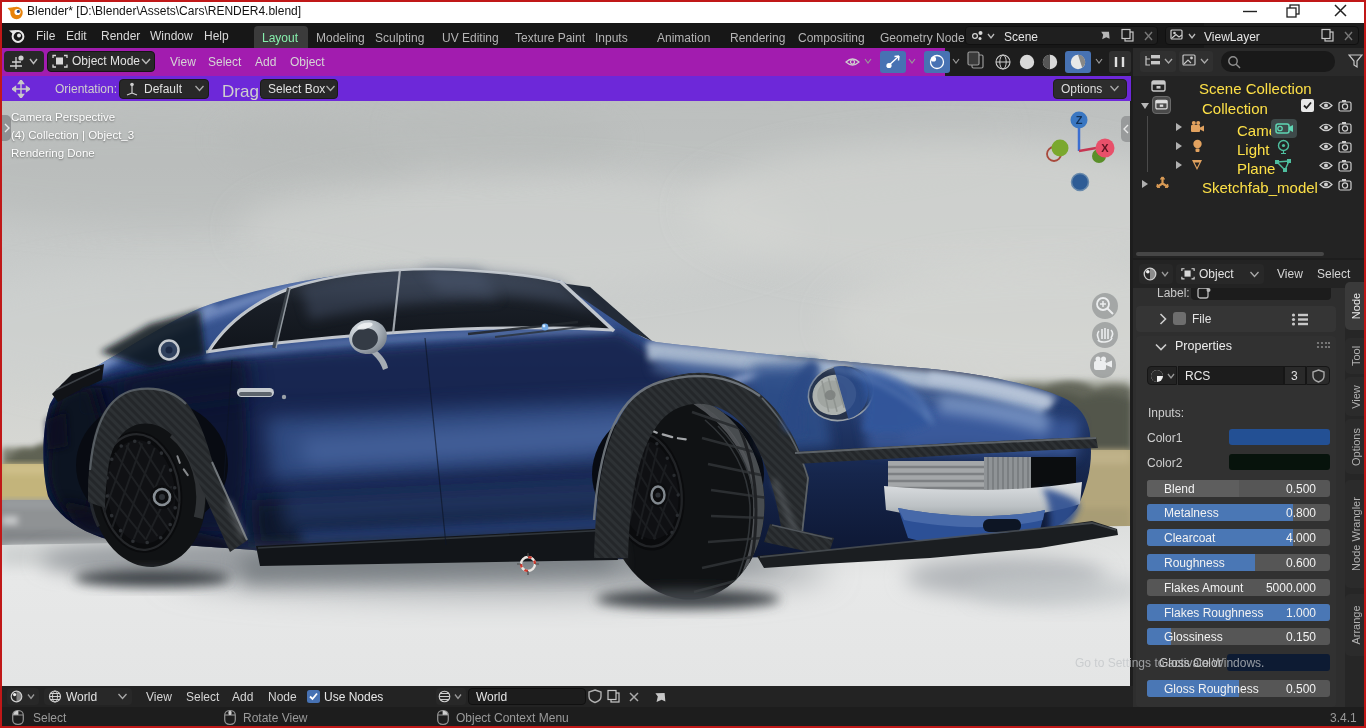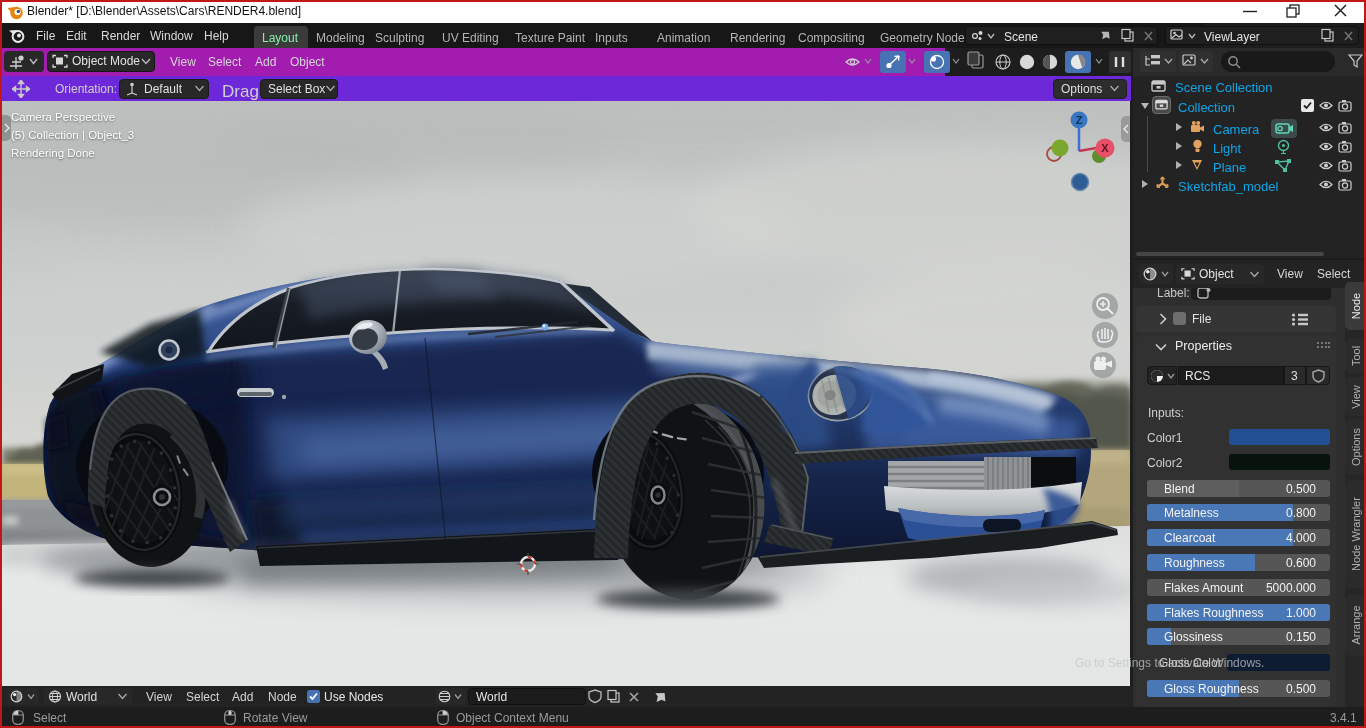--- a/index.html
+++ b/index.html
@@ -16,21 +16,21 @@
   #shaderhdrR { left:1133px; top:260px; width:233px; height:28px; background:#232323; }
   #npanel { left:1133px; top:288px; width:212px; height:419px; background:#2e2e2e; }
   #tabstrip { left:1345px; top:288px; width:21px; height:419px; background:#262626; }
   #shaderhdrB { left:0; top:686px; width:1133px; height:21px; background:#232323; }
   #statusbar { left:0; top:707px; width:1366px; height:21px; background:#1d1d1d; }
   #redframe { left:0; top:0; width:1366px; height:728px; border:2px solid #c01818; pointer-events:none; z-index:99; }
   .t { position:absolute; white-space:nowrap; }
   .mtx { top:6px; font-size:12px; color:#d9d9d9; }
   .wtab { top:8px; font-size:12px; color:#b4b4b4; }
   .mtx2 { top:7px; font-size:12px; color:#d5d5d5; }
-  .orow { font-size:13px; color:#0ea5e9; }
+  .orow { font-size:15px; color:#fde047;margin-left:24px; }
   .slider { position:absolute; left:14px; width:183px; height:17px; background:#565656; border-radius:3px; overflow:hidden; }
   .sfill { position:absolute; left:0; top:0; height:100%; background:#4a77b5; }
   .slab { position:absolute; left:17px; top:2px; font-size:12px; color:#f2f2f2; }
   .sval { position:absolute; right:14px; top:2px; font-size:12px; color:#f2f2f2; }
   .vtab { position:absolute; left:0; width:21px; background:#2b2b2b; border-radius:5px 0 0 5px; color:#b2b2b2; }
   .vtab span { position:absolute; left:50%; top:50%; transform:translate(-50%,-50%) rotate(-90deg); font-size:11px; white-space:nowrap; }
   .sbt { top:4px; font-size:12px; color:#9a9a9a; }
   .vptext { font-size:11.5px; color:#ffffff; text-shadow:0 1px 2px rgba(0,0,0,0.45); }
 </style>
 </head>
@@ -540,21 +540,21 @@
 </svg>
 <div class="abs" style="left:0px;top:14px;width:9px;height:26px;background:rgba(120,122,124,0.65);border-radius:0 5px 5px 0"></div>
 <svg class="abs" style="left:1px;top:22px" width="7" height="10" viewBox="0 0 7 10">
       <path d="M2 1 L6 5 L2 9" fill="none" stroke="#e8e8e8" stroke-width="1.4"></path>
     </svg>
 <div class="abs" style="left:1119px;top:15px;width:9px;height:26px;background:rgba(120,122,124,0.55);border-radius:5px 0 0 5px"></div>
 <svg class="abs" style="left:1121px;top:23px" width="7" height="10" viewBox="0 0 7 10">
       <path d="M5 1 L1 5 L5 9" fill="none" stroke="#e8e8e8" stroke-width="1.4"></path>
     </svg>
 <span class="t vptext" style="left:9px;top:10px">Camera Perspective</span>
-<span class="t vptext" style="left:9px;top:28px">(5) Collection | Object_3</span>
+<span class="t vptext" style="left:9px;top:28px">(4) Collection | Object_3</span>
 <span class="t vptext" style="left:9px;top:46px">Rendering Done</span>
 <svg class="abs" style="left:1040px;top:0px" width="88" height="100" viewBox="0 0 88 100">
   <line x1="37" y1="27" x2="37" y2="50" stroke="#3c6fd1" stroke-width="2.5"></line>
   <line x1="37" y1="50" x2="60" y2="46" stroke="#c63652" stroke-width="2.5"></line>
   <circle cx="37" cy="19" r="8.5" fill="#3a77c2"></circle>
       <text x="37" y="23" font-size="11" font-weight="bold" fill="#123157" text-anchor="middle" font-family="Liberation Sans">Z</text>
   <circle cx="12" cy="53" r="7" fill="none" stroke="#a8493c" stroke-width="1.8"></circle>
   <circle cx="18" cy="47" r="8.5" fill="#7aa82e"></circle>
   <circle cx="57" cy="55" r="7" fill="#5a8f29"></circle>
   <circle cx="63" cy="47" r="9.5" fill="#e8506a"></circle>

